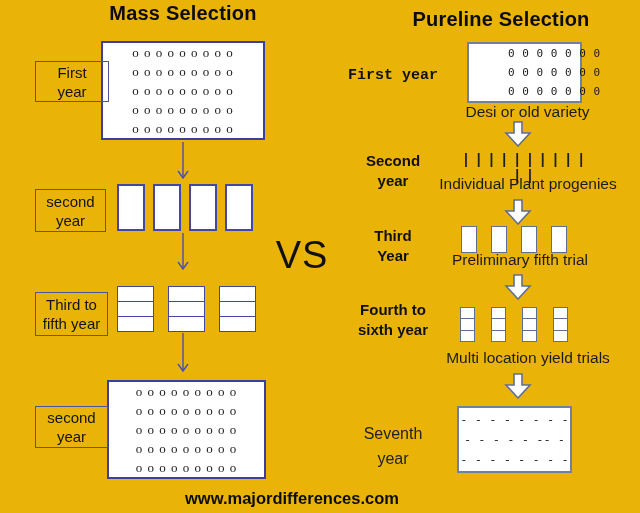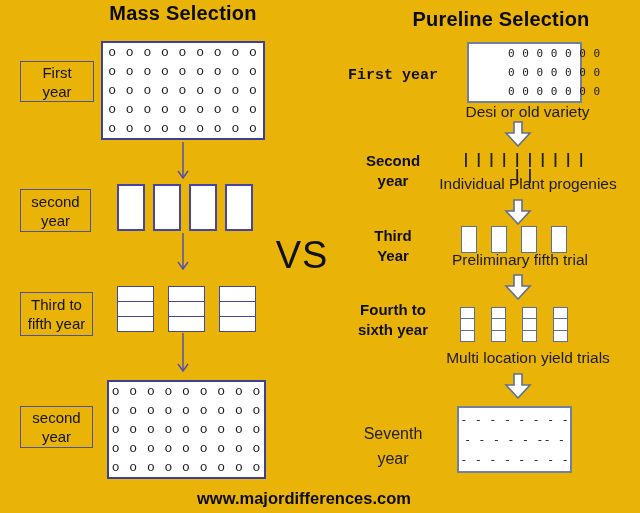--- a/index.html
+++ b/index.html
@@ -5,24 +5,24 @@
   html,body{margin:0;padding:0;background:#ffffff;}
   #canvas{
     position:relative;width:640px;height:513px;background:#eab308;overflow:hidden;
     font-family:"Liberation Sans",sans-serif;color:#111111;
   }
   .abs{position:absolute;}
   .title{font-size:20px;font-weight:bold;text-align:center;color:#0c0c0c;letter-spacing:.2px;}
   
   .plot-box{border:2px solid #3b3f9e;background:#fff;box-sizing:border-box;}
   .grid-rows{width:100%;height:100%;display:flex;flex-direction:column;justify-content:center;}
-  .grid-row{font-family:Liberation Mono, monospace;font-size:13px;line-height:19px;
+  .grid-row{font-family:Liberation Serif, serif;font-size:13px;line-height:19px;
     letter-spacing:1px;text-align:center;color:#1a1a1a;white-space:nowrap;}
   .label-box{border:1px solid #5052a0;box-sizing:border-box;display:flex;flex-direction:column;
-    align-items:center;justify-content:center;font-size:15px;line-height:19px;color:#141414;text-align:center;}
+    align-items:center;justify-content:center;font-size:15px;line-height:19px;color:#141414;text-align:center;margin-left:15px;}
   .rect-row{display:flex;}
   .plain-rect{box-sizing:border-box;border:2px solid #4347a4;background:#fff;}
   .seg-rect{box-sizing:border-box;border:1.5px solid #4347a4;background:#fff;display:flex;flex-direction:column;}
   .seg-rect .seg{flex:1;border-bottom:1px solid #4347a4;}
   .seg-rect .seg:last-child{border-bottom:none;}
   
   .p-box{border:2px solid #71809e;background:#fff;box-sizing:border-box;}
   .p-grid-row{font-family:"DejaVu Sans Mono",monospace;font-size:11px;line-height:19px;
     letter-spacing:.5px;text-align:center;color:#1a1a1a;white-space:nowrap;padding-left:39px;}
   .p-label{font-size:15px;font-weight:bold;text-align:center;color:#101010;line-height:20px;}
@@ -204,15 +204,15 @@
       <div class="dash-row">- - - - - - - -</div>
       <div class="dash-row">- - - - - -- -</div>
       <div class="dash-row">- - - - - - - -</div>
     </div>
   </div>
   <div class="abs p-label-light" style="left:348px;top:424px;width:90px;">
     <div>Seventh</div>
     <div style="margin-top:5px;">year</div>
   </div>
 
-  <div class="abs footer" style="left:179px;top:489px;width:250px;">www.majordifferences.com</div>
+  <div class="abs footer" style="left:167px;top:489px;width:250px;">www.majordifferences.com</div>
 
 </div>
 
 </body></html>

